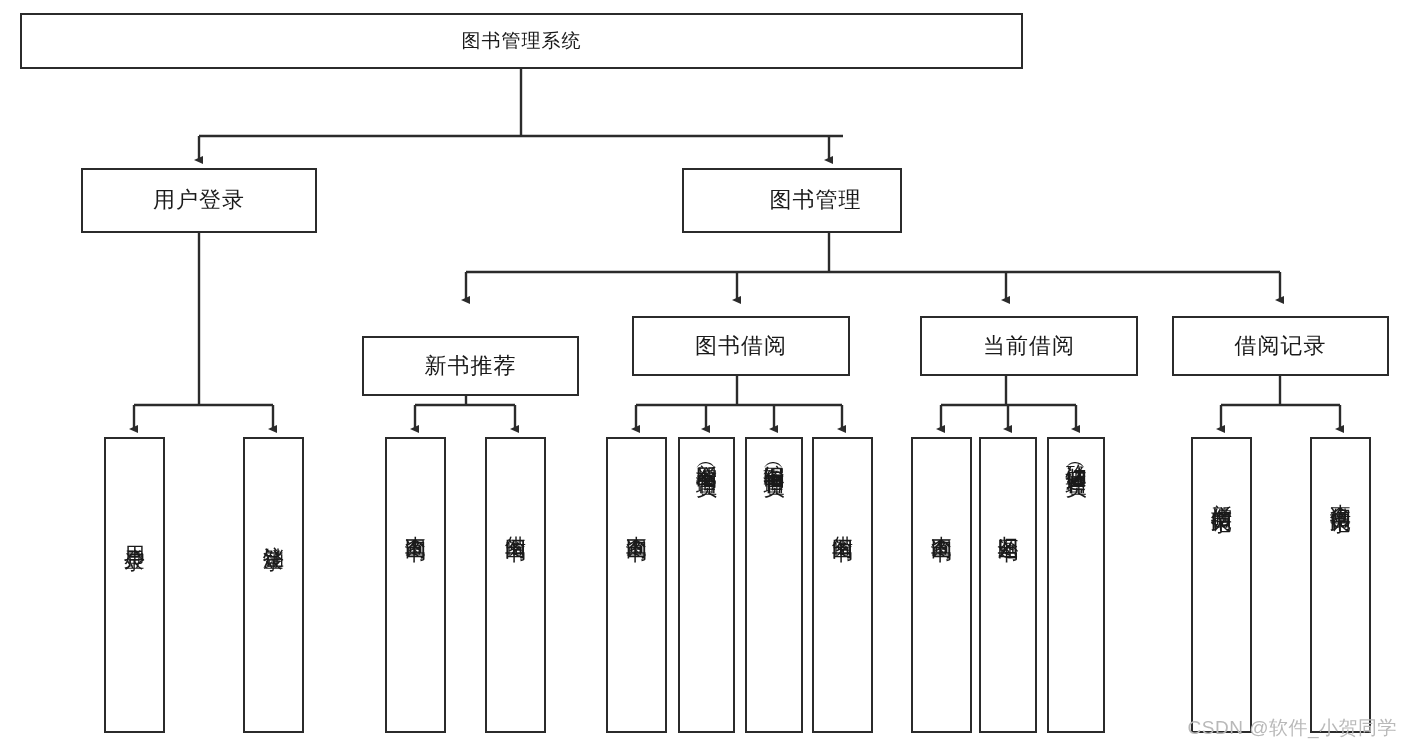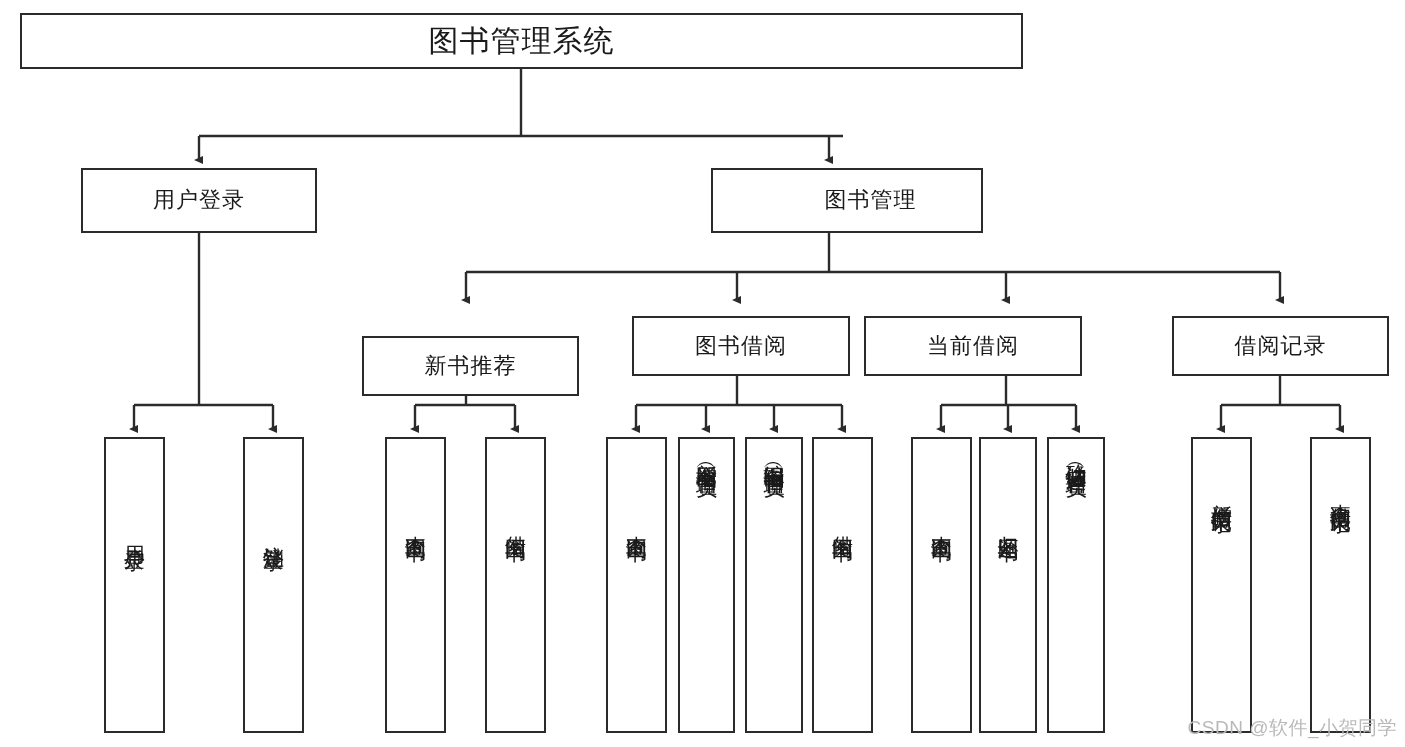--- a/index.html
+++ b/index.html
@@ -33,21 +33,21 @@
     align-items: center;
     justify-content: center;
     color: #1a1a1a;
   }
   .node-h {
     font-size: 22px;
     line-height: 1.2;
     letter-spacing: 1px;
     white-space: nowrap;
   }
-  .node.root .node-h { font-size: 30px; font-family: Liberation Serif, serif; }
+  .node.root .node-h { font-size: 19px; font-family: Liberation Serif, serif; }
   .node.vert {
     align-items: flex-start;
     padding-top: 0;
   }
   .node-v {
     writing-mode: vertical-rl;
     text-orientation: upright;
     font-size: 21px;
     line-height: 1.34;
     letter-spacing: 2px;
@@ -121,31 +121,31 @@
     </g>
   </svg>
 
   <div class="node root" style="left:20px; top:13px; width:1003px; height:56px;">
     <span class="node-h">图书管理系统</span>
   </div>
 
   <div class="node" style="left:81px; top:168px; width:236px; height:65px;">
     <span class="node-h">用户登录</span>
   </div>
-  <div class="node" style="left:711px; top:168px; width:272px; height:65px;padding-left:47px;">
+  <div class="node" style="left:682px; top:168px; width:220px; height:65px;padding-left:47px;">
     <span class="node-h">图书管理</span>
   </div>
 
   <div class="node" style="left:362px; top:316px; width:217px; height:60px;margin-top:20px;">
     <span class="node-h">新书推荐</span>
   </div>
   <div class="node" style="left:632px; top:316px; width:218px; height:60px;">
     <span class="node-h">图书借阅</span>
   </div>
-  <div class="node" style="left:864px; top:316px; width:218px; height:60px;">
+  <div class="node" style="left:920px; top:316px; width:218px; height:60px;">
     <span class="node-h">当前借阅</span>
   </div>
   <div class="node" style="left:1172px; top:316px; width:217px; height:60px;justify-content:center;">
     <span class="node-h">借阅记录</span>
   </div>
 
   <div class="node vert" style="left:104px; top:437px; width:61px; height:296px; padding-top:90px;">
     <span class="node-v">用户登录</span>
   </div>
   <div class="node vert" style="left:243px; top:437px; width:61px; height:296px; padding-top:90px;">

